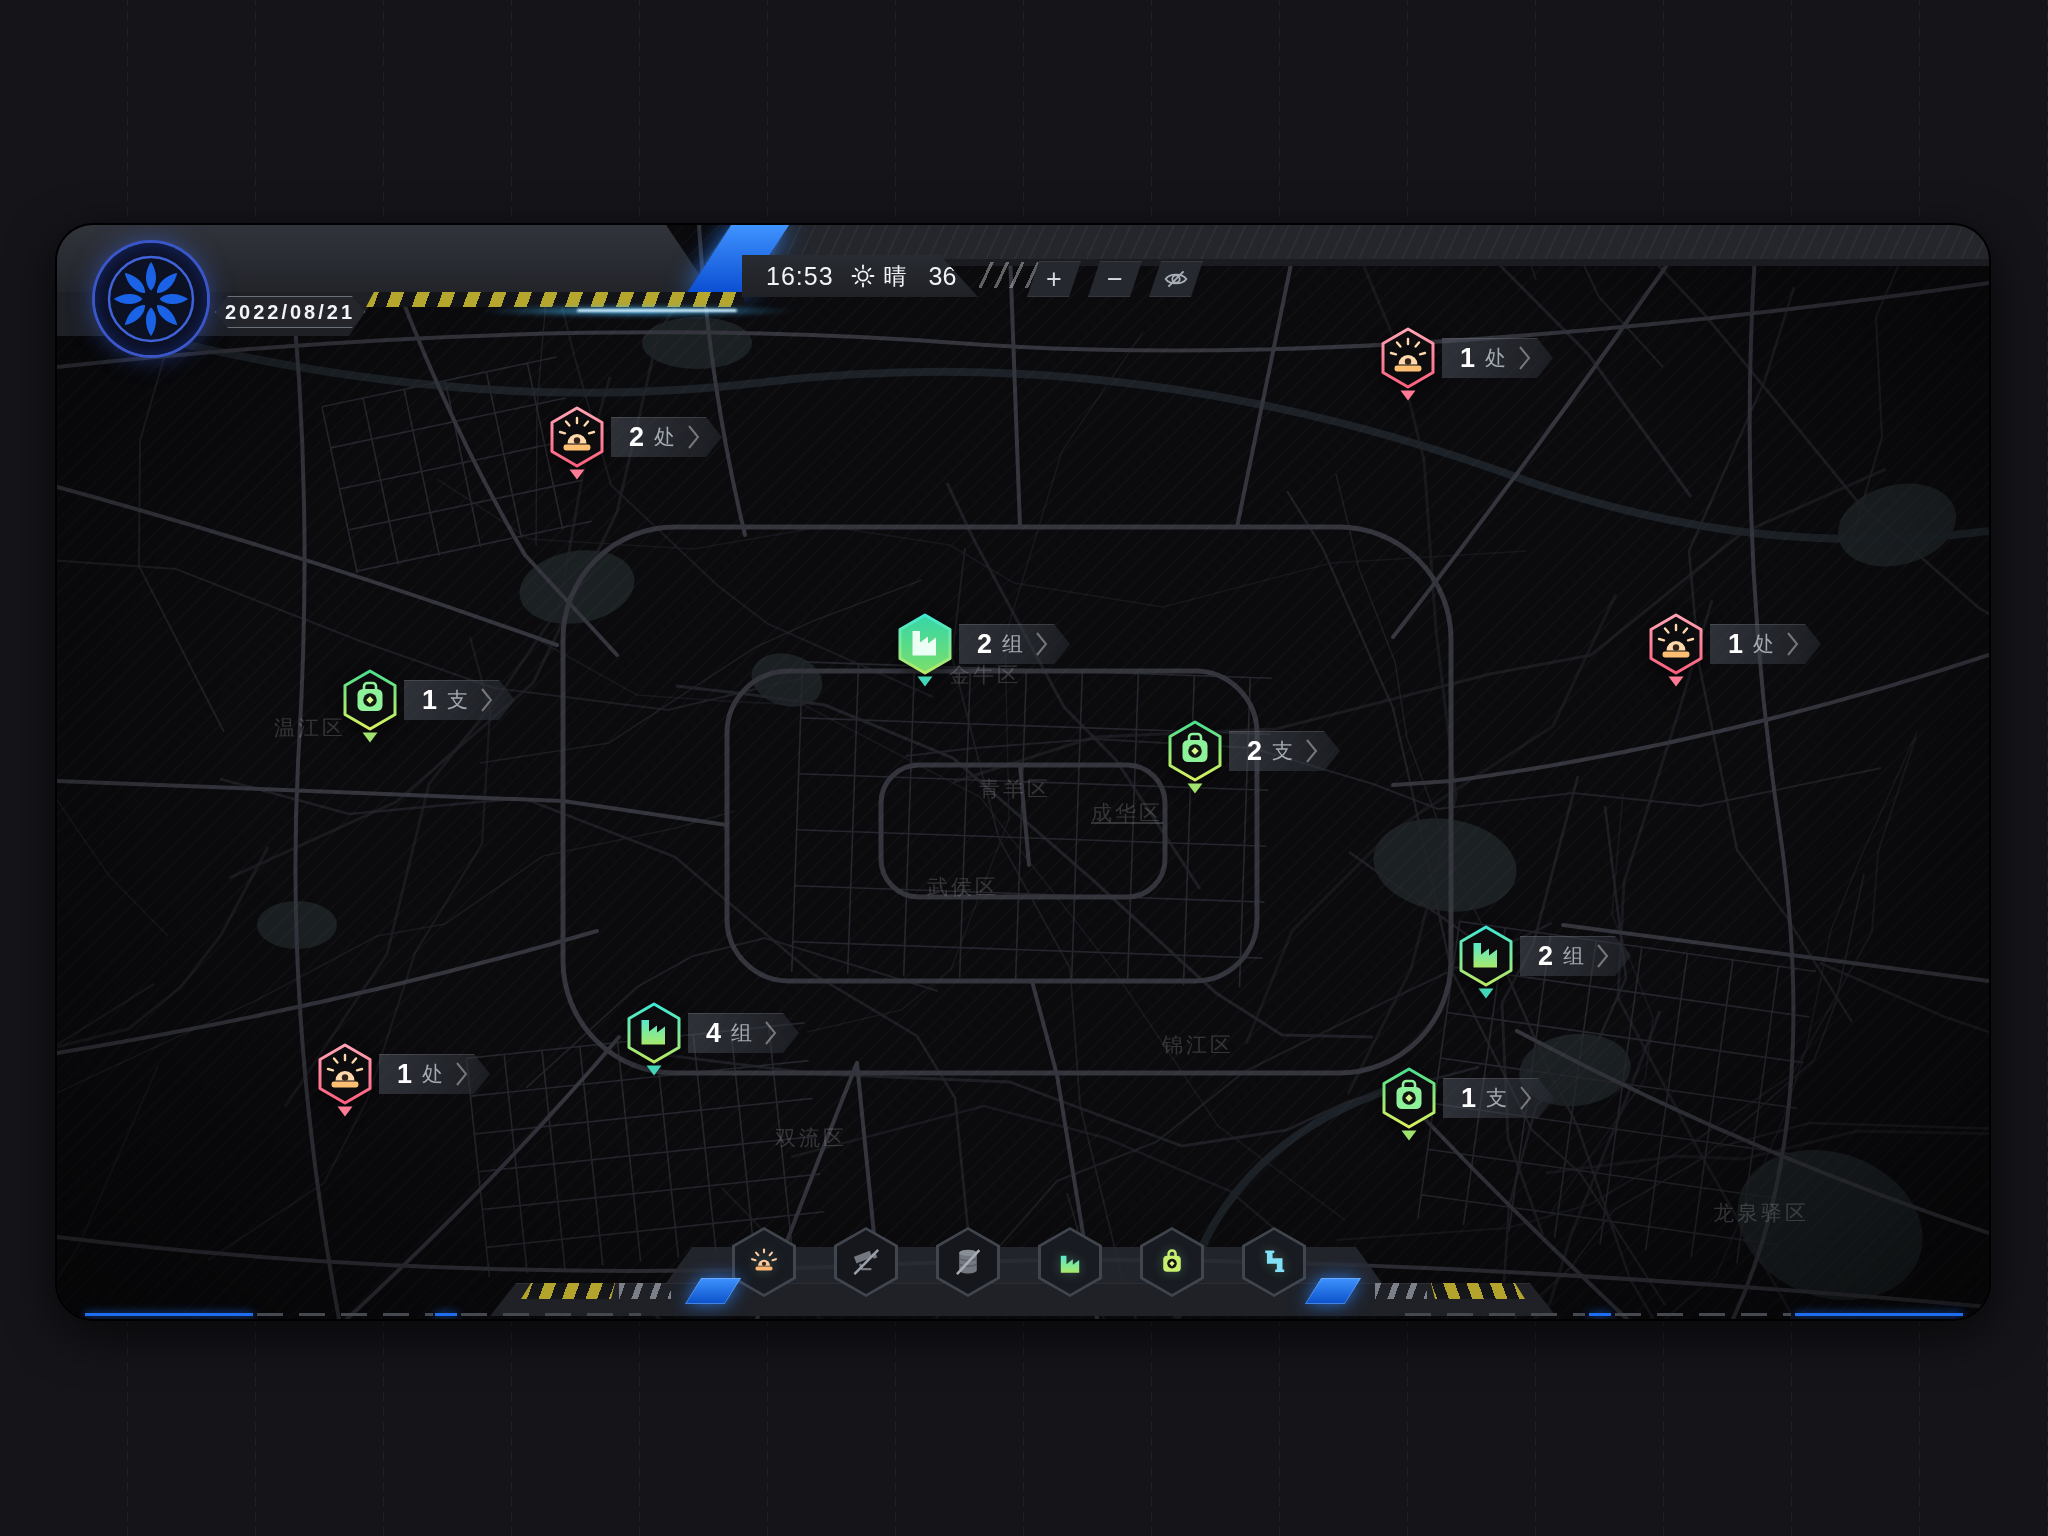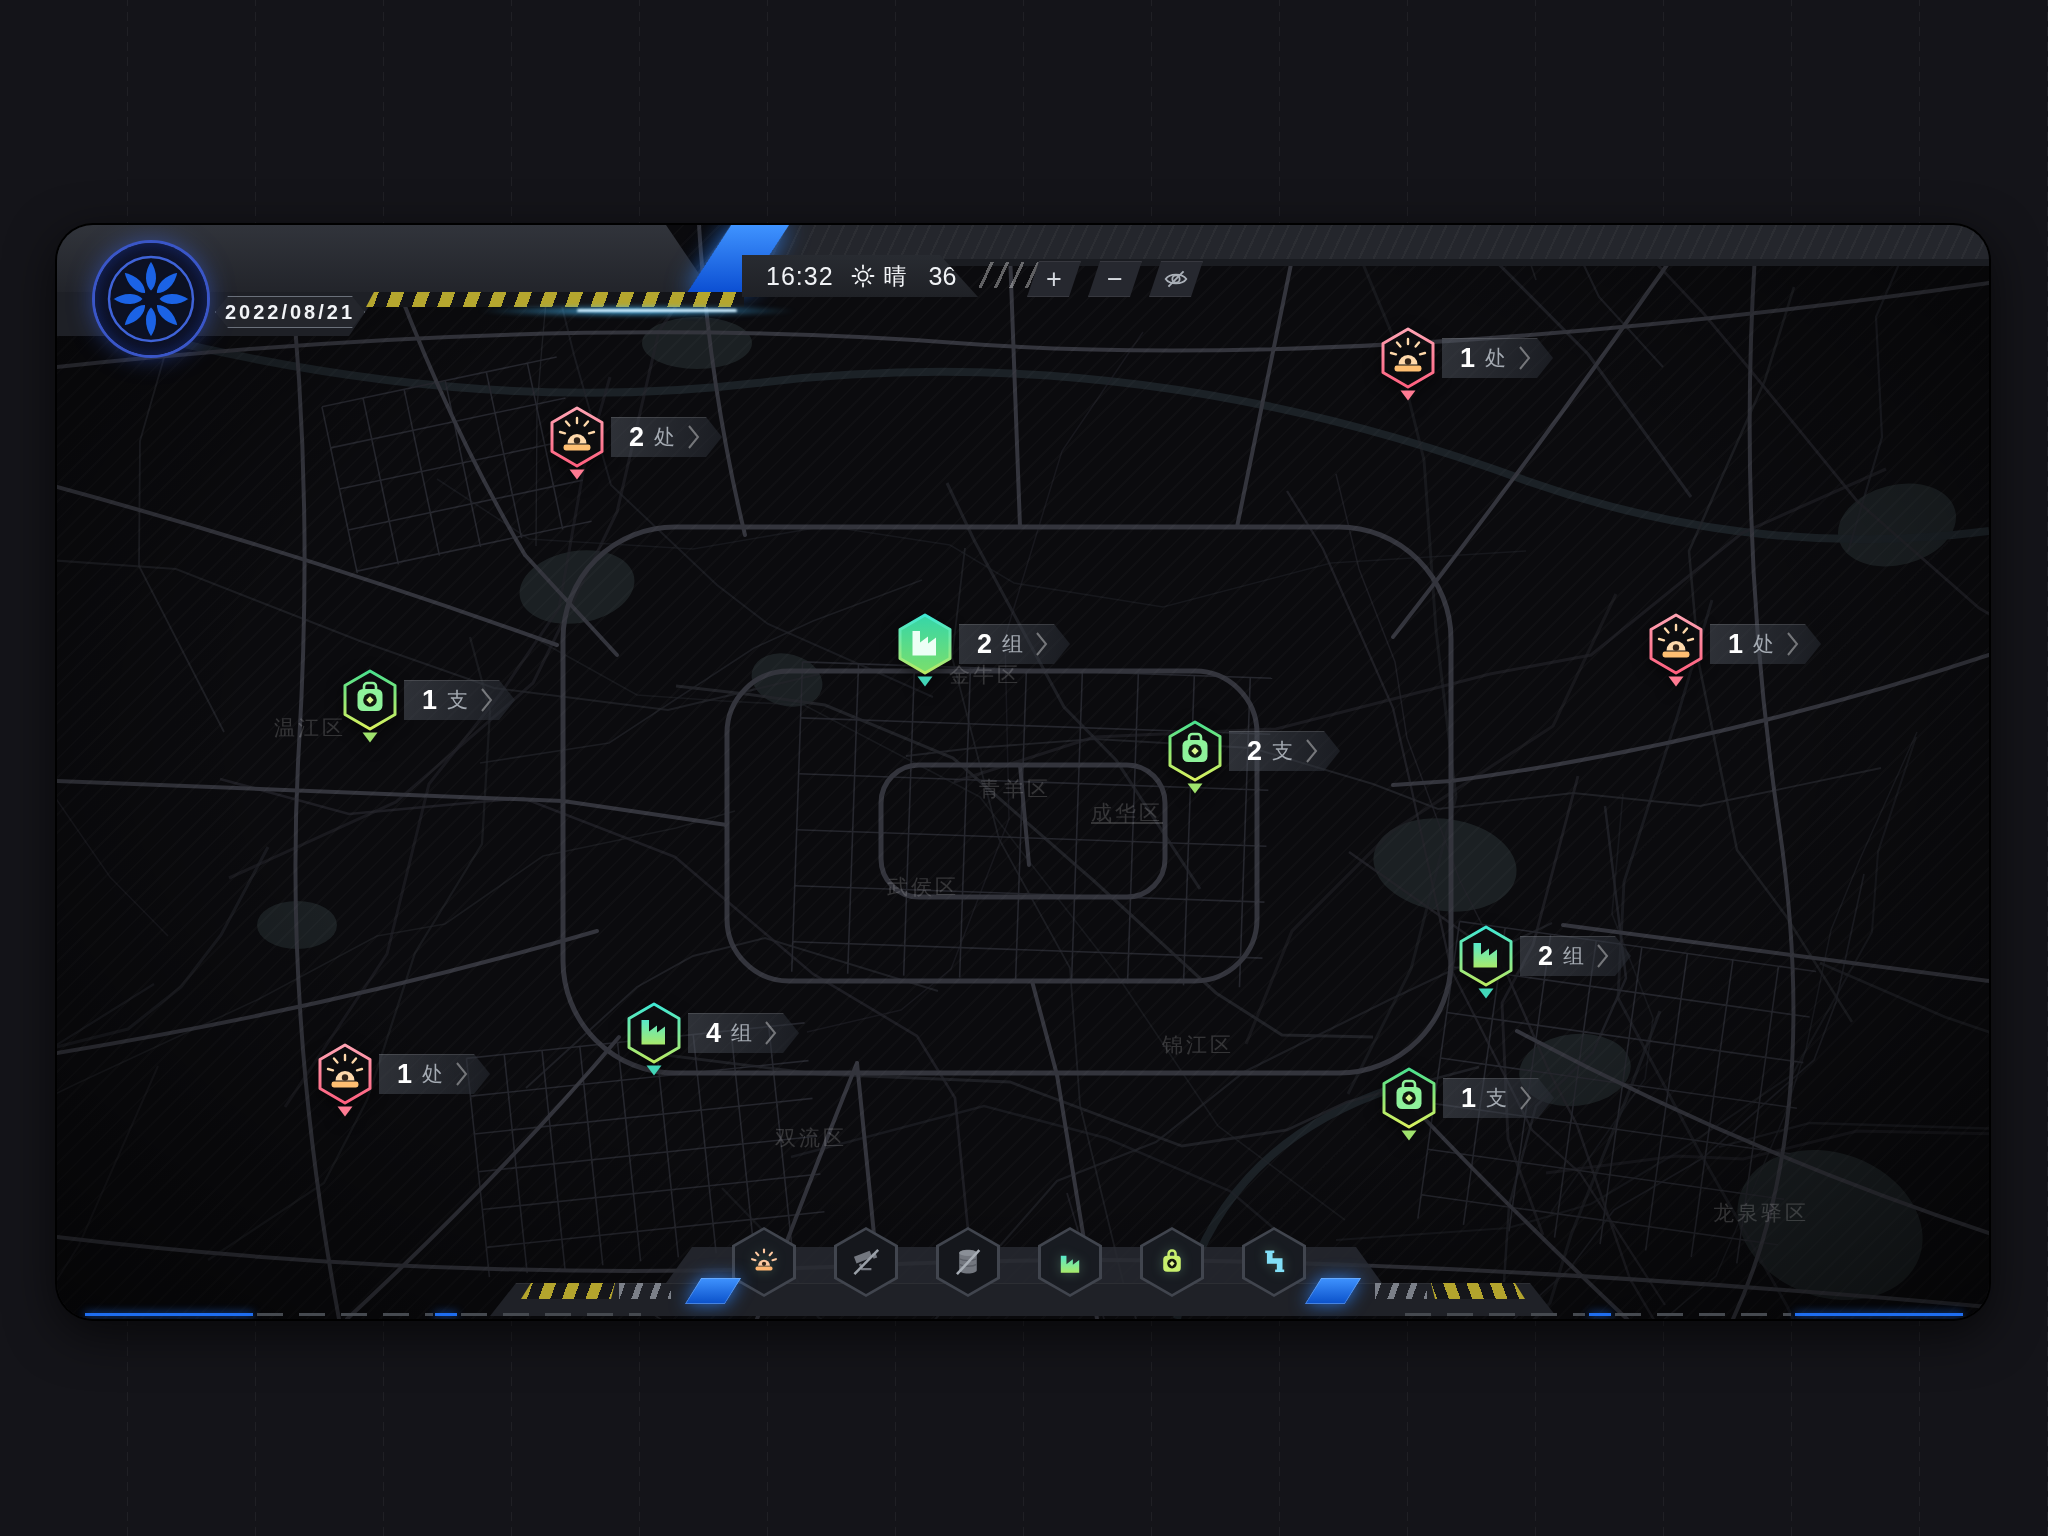--- a/index.html
+++ b/index.html
@@ -373,21 +373,21 @@
         <path d="M820 1040 800 838" fill="none" stroke="#33343c" stroke-width="4" stroke-linecap="round"></path>
         <path d="M468 330 560 430" fill="none" stroke="#33343c" stroke-width="4" stroke-linecap="round"></path>
       </svg></div>
   <div class="hatch"></div>
   <div class="vignette"></div>
   <div id="districts">
       <div class="district" style="left: 253px; top: 503px; font-family: Liberation Mono, monospace;">温江区</div>
       <div class="district" style="left: 928px; top: 450px;">金牛区</div>
       <div class="district" style="left: 958px; top: 564px;">青羊区</div>
       <div class="district" style="left: 1070px; top: 588px; text-decoration: underline;">成华区</div>
-      <div class="district" style="left: 866px; top: 662px;">武侯区</div>
+      <div class="district" style="left: 906px; top: 662px;">武侯区</div>
       <div class="district" style="left: 1141px; top: 820px;">锦江区</div>
       <div class="district" style="left: 754px; top: 913px;">双流区</div>
       <div class="district" style="left: 1704px; top: 988px;">龙泉驿区</div>
     </div>
   <div id="markers">
       <div class="marker" style="left: 1351px; top: 141px;">
         <svg class="pin" width="64" height="78" viewBox="0 0 64 78">
       <path d="M32 3 57 17.5V46.5L32 61 7 46.5V17.5Z" fill="rgba(13,13,16,0.9)" stroke="url(#gPink)" stroke-width="3" stroke-linejoin="round"></path>
       <path d="M24.5 64.5h15L32 74.5Z" fill="#ff7b93"></path>
           <g fill="none" stroke="#ffd9ab" stroke-width="2.4" stroke-linecap="round">
@@ -594,21 +594,21 @@
           <path d="M0 -7 C7 -13 9 -26 0 -39 C-9 -26 -7 -13 0 -7 Z" fill="url(#gLogo)" stroke="#0c1124" stroke-width="2" transform="rotate(135)"></path>
           <path d="M0 -7 C7 -13 9 -26 0 -39 C-9 -26 -7 -13 0 -7 Z" fill="url(#gLogo)" stroke="#0c1124" stroke-width="2" transform="rotate(180)"></path>
           <path d="M0 -7 C7 -13 9 -26 0 -39 C-9 -26 -7 -13 0 -7 Z" fill="url(#gLogo)" stroke="#0c1124" stroke-width="2" transform="rotate(225)"></path>
           <path d="M0 -7 C7 -13 9 -26 0 -39 C-9 -26 -7 -13 0 -7 Z" fill="url(#gLogo)" stroke="#0c1124" stroke-width="2" transform="rotate(270)"></path>
           <path d="M0 -7 C7 -13 9 -26 0 -39 C-9 -26 -7 -13 0 -7 Z" fill="url(#gLogo)" stroke="#0c1124" stroke-width="2" transform="rotate(315)"></path>
         </g>
     </svg>
   </div>
 
   <div class="time-bar">
-    <span class="time-text">16:32</span>
+    <span class="time-text">16:53</span>
     <span class="weather-wrap">
       <svg width="26" height="26" viewBox="0 0 26 26">
         <circle cx="13" cy="13" r="4.6" fill="none" stroke="#f2f4f7" stroke-width="1.8"></circle>
         <g stroke="#f2f4f7" stroke-width="1.8" stroke-linecap="round">
           <line x1="13" y1="2.5" x2="13" y2="5.5"></line>
             <line x1="13" y1="20.5" x2="13" y2="23.5"></line>
           <line x1="2.5" y1="13" x2="5.5" y2="13"></line>
             <line x1="20.5" y1="13" x2="23.5" y2="13"></line>
           <line x1="5.6" y1="5.6" x2="7.7" y2="7.7"></line>
             <line x1="18.3" y1="18.3" x2="20.4" y2="20.4"></line>

